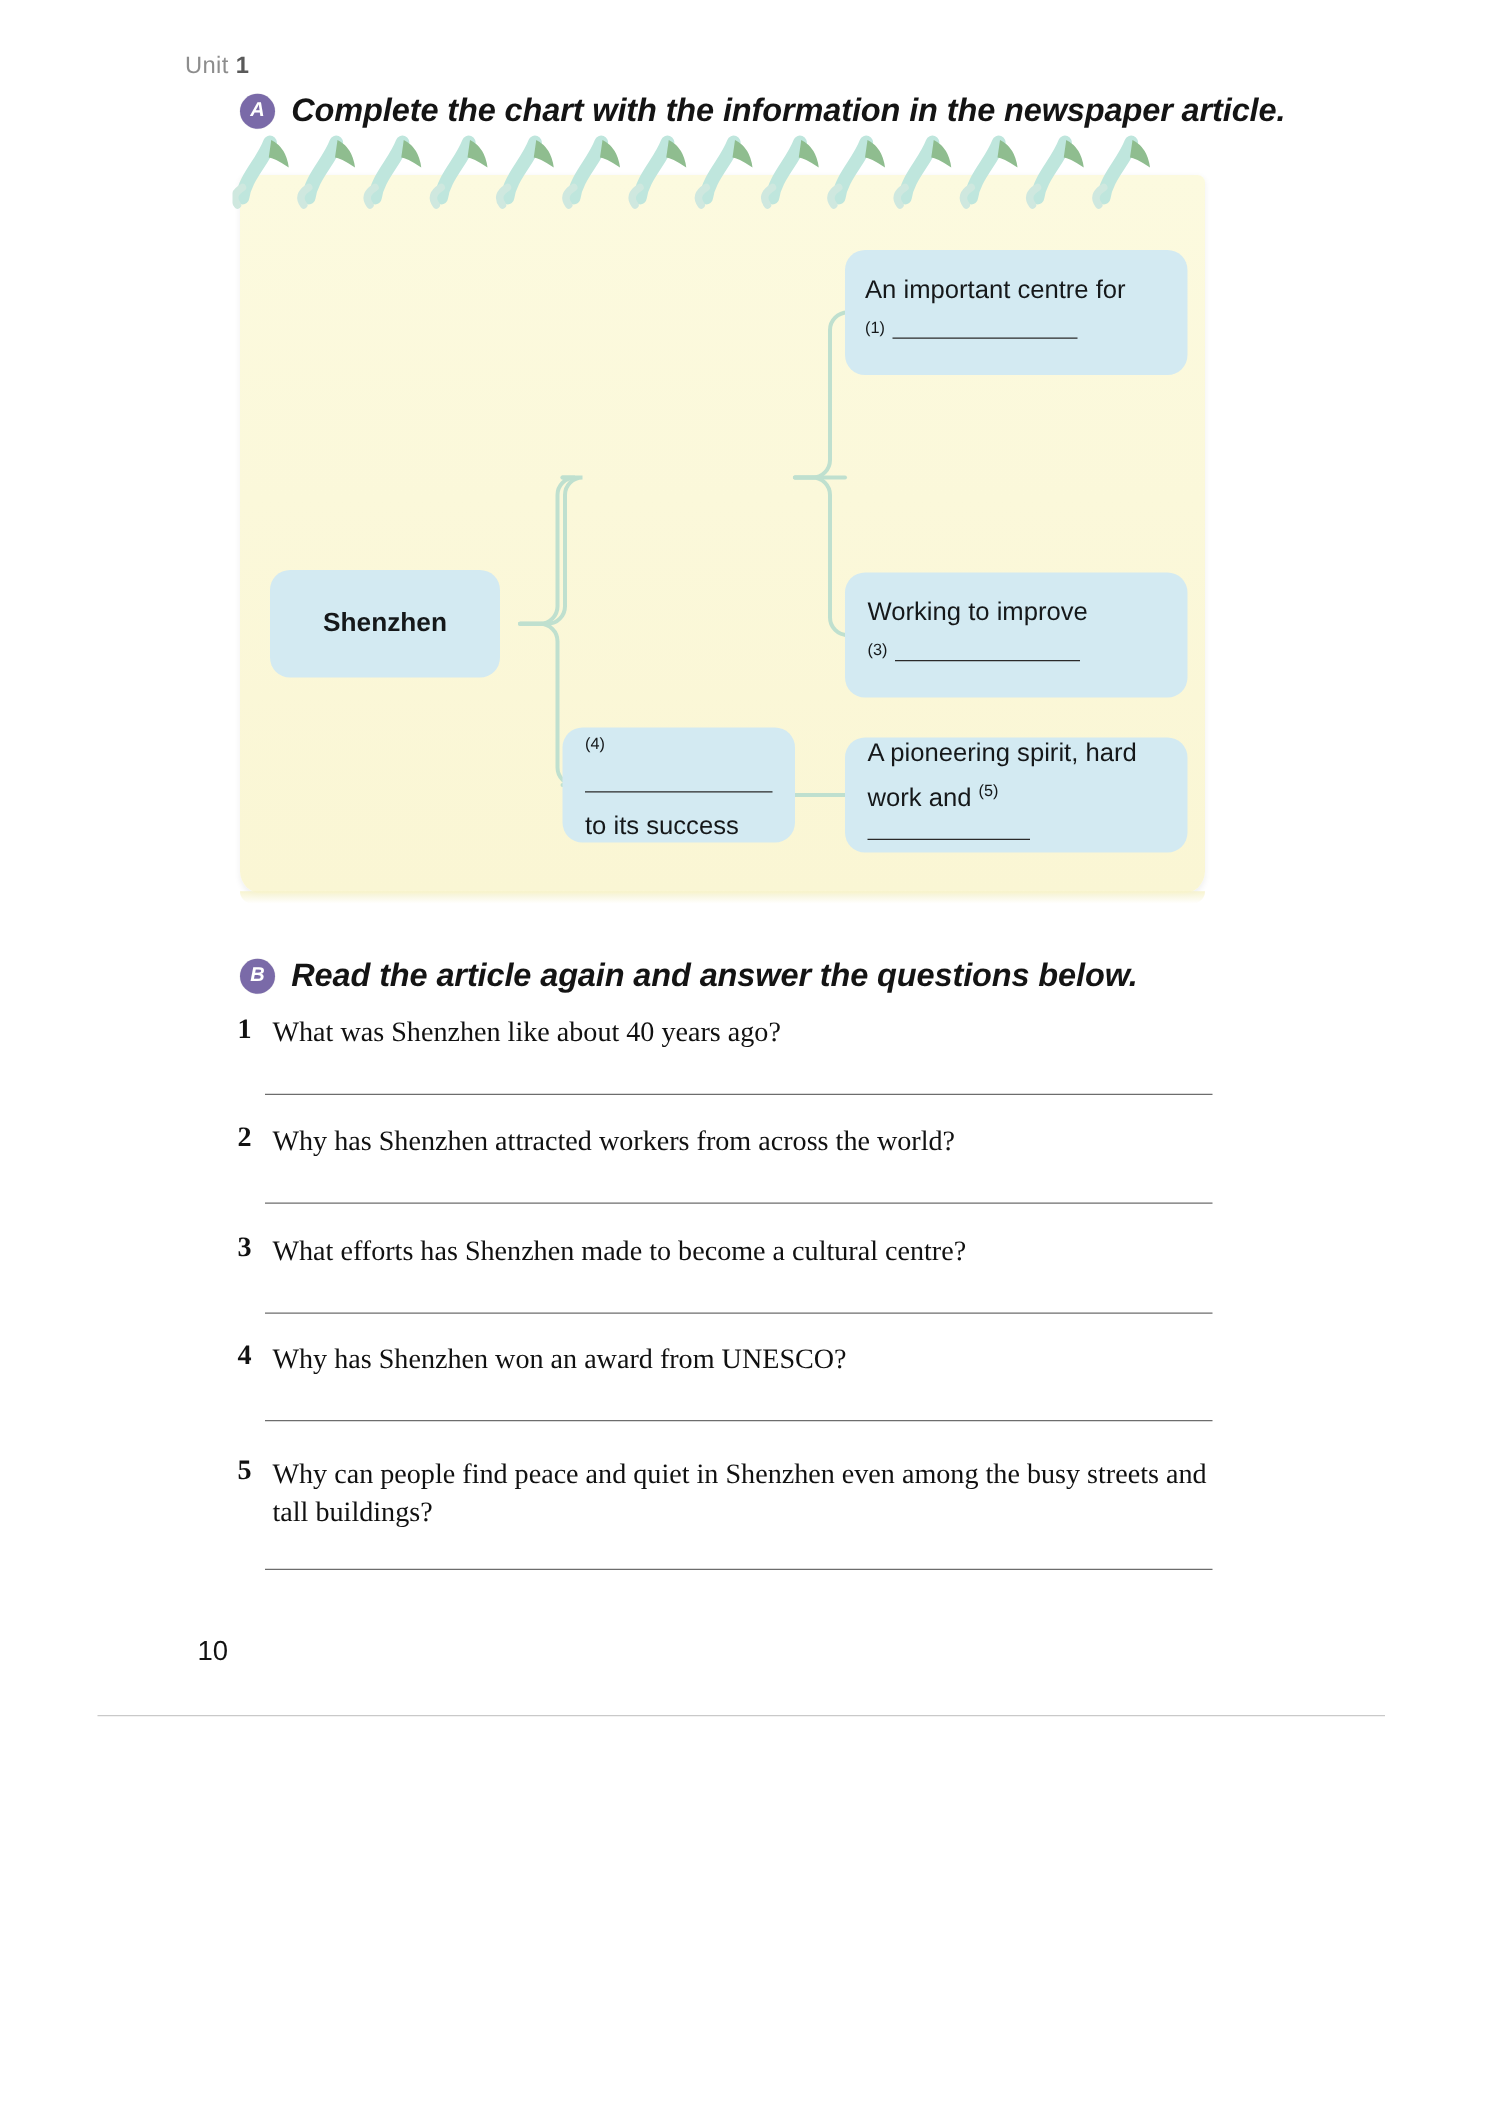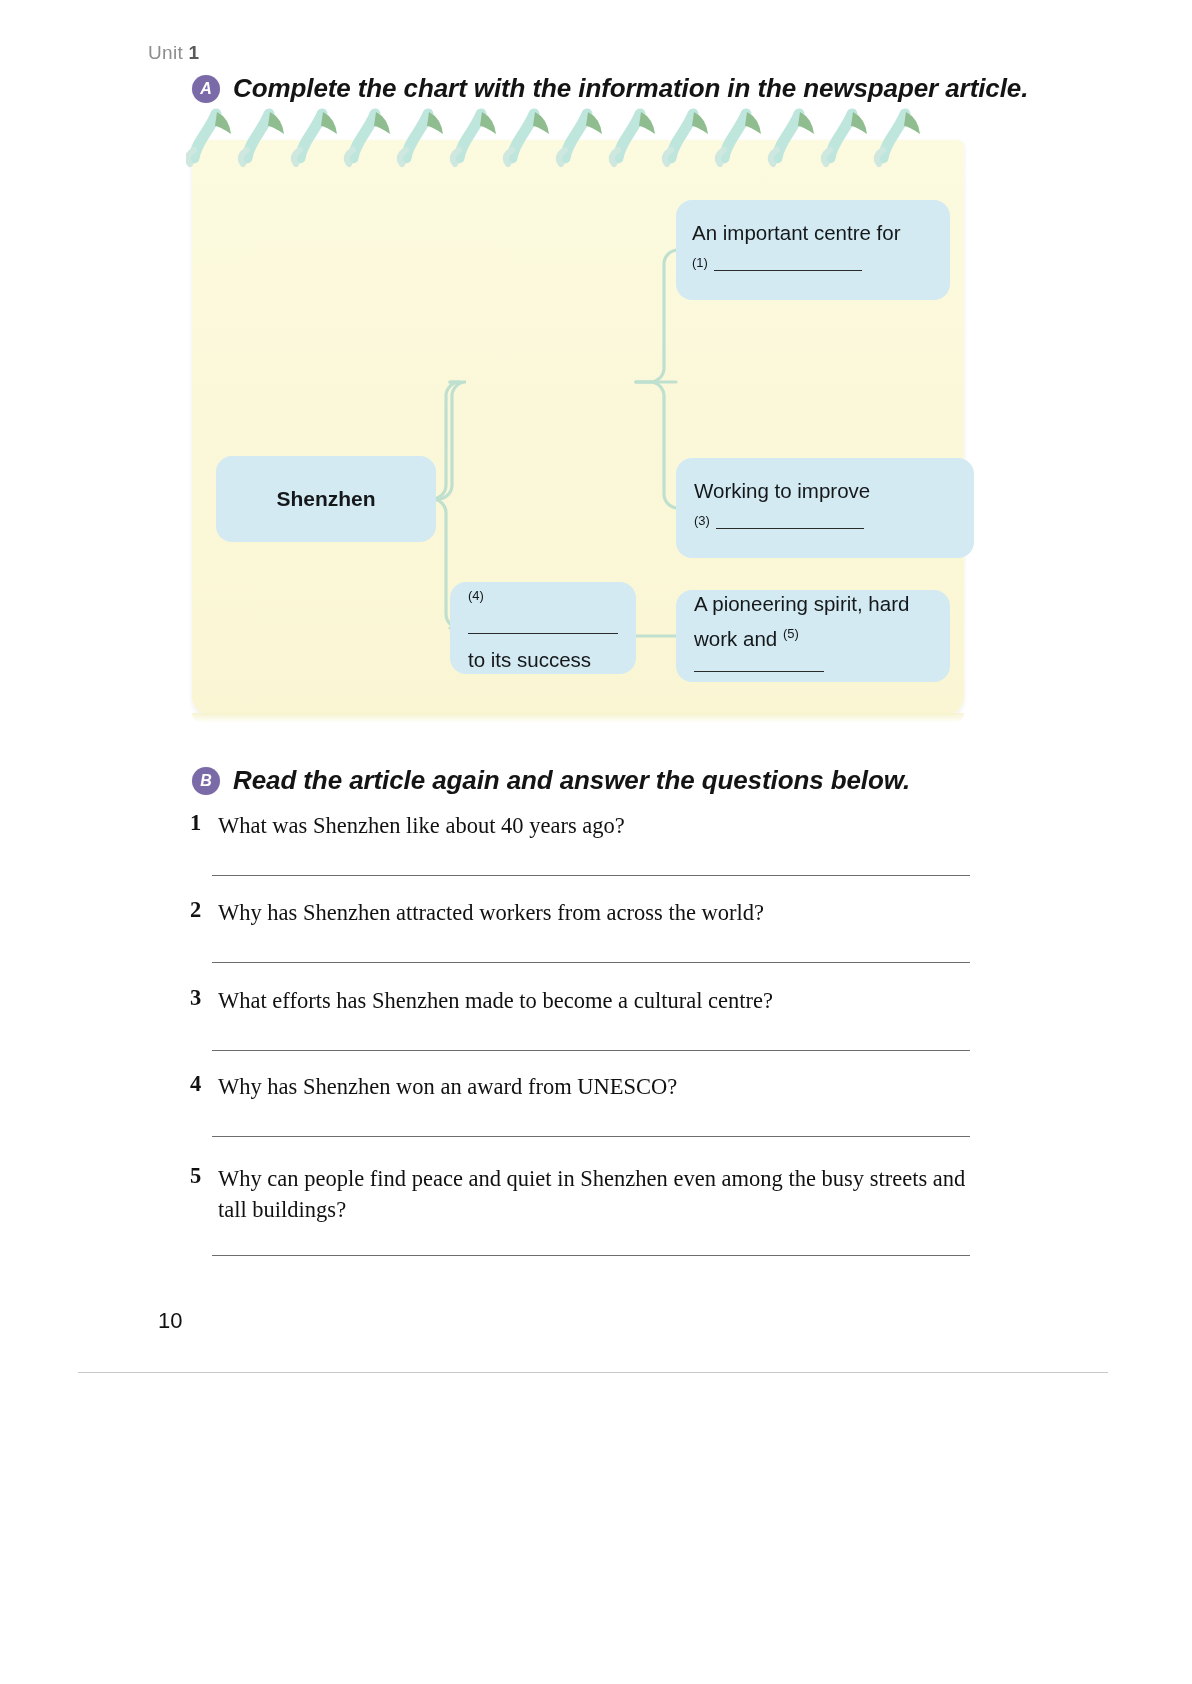--- a/index.html
+++ b/index.html
@@ -65,26 +65,26 @@
     justify-content:center;align-items:center;
     font-weight:bold;font-size:21px;
   }
   .sup{font-size:13px;vertical-align:super;}
   .blank{
     display:inline-block;border-bottom:1.6px solid #2a2a2a;
     vertical-align:baseline;position:relative;top:-3px;
   }
 
   
-  #n-main     {left:24px; top:316px; width:220px;height:86px;}
+  #n-main     {left:24px; top:316px; width:184px;height:86px;}
   #n-dev      {left:258px;top:196px; width:186px;height:92px;}
   #n-success  {left:258px;top:442px; width:186px;height:92px;}
   #n-b1       {left:484px;top:60px;  width:274px;height:100px;padding-left:16px;}
   #n-b2       {left:484px;top:190px; width:274px;height:100px;}
-  #n-b3       {left:484px;top:318px; width:298px;height:100px;}
+  #n-b3       {left:484px;top:318px; width:274px;height:100px;}
   #n-b4       {left:484px;top:450px; width:274px;height:92px;}
 
   .line-long{width:150px;}
   .line-mid {width:148px;}
   .line-short{width:130px;}
 
   
   .q{
     position:absolute;left:190px;width:790px;
     font-family:"Liberation Serif", serif;

